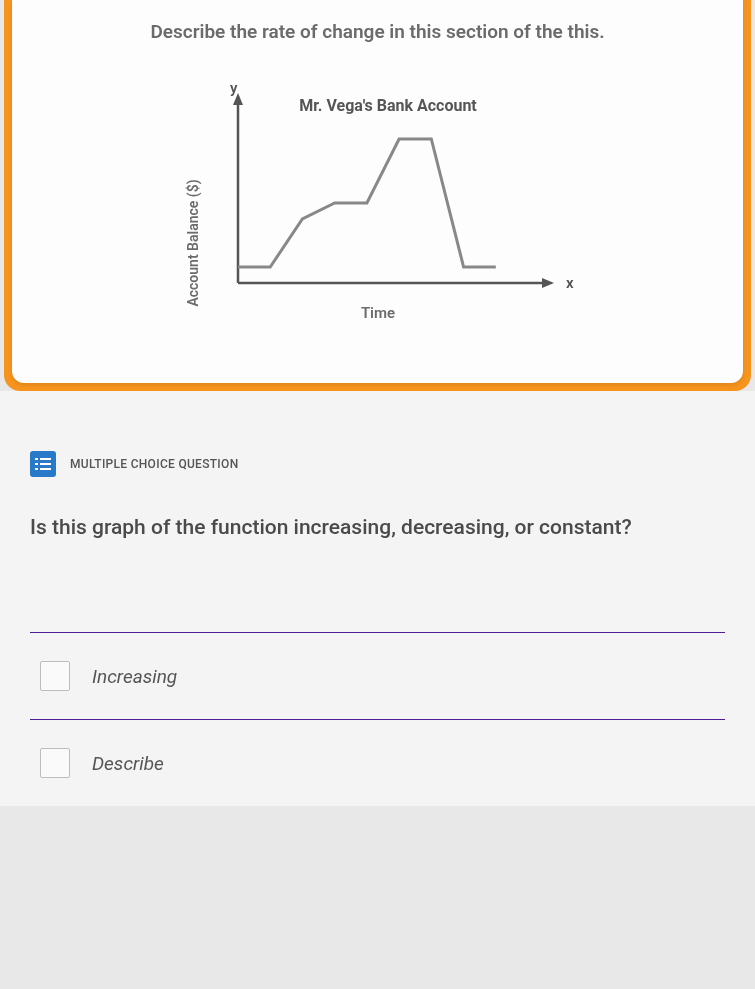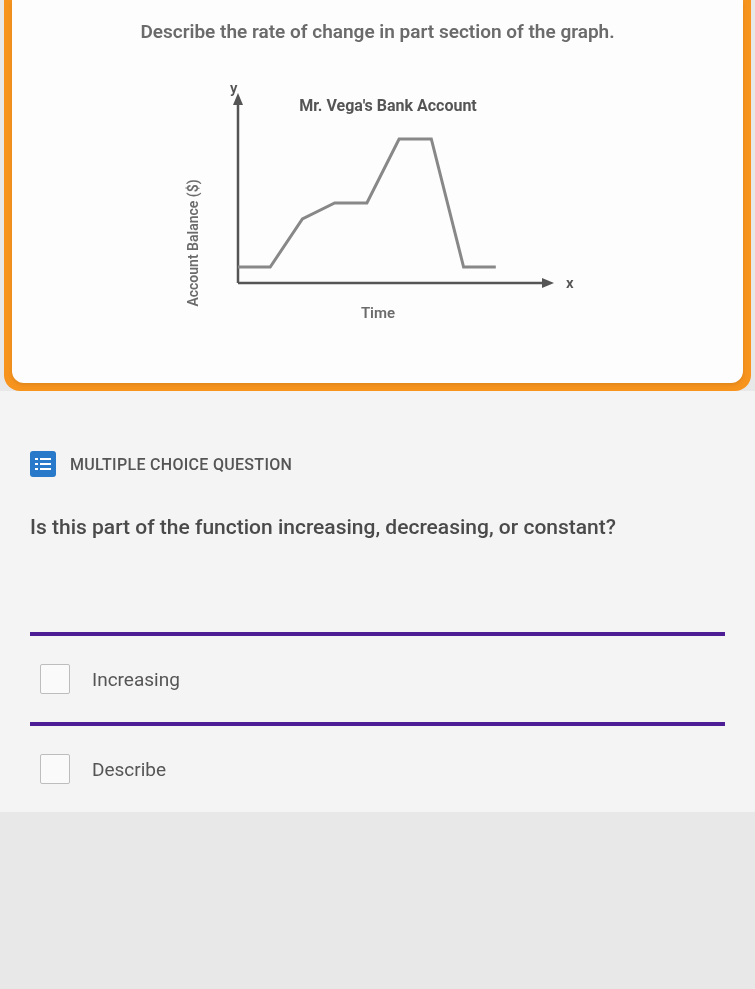--- a/index.html
+++ b/index.html
@@ -52,59 +52,60 @@
     width: 26px;
     height: 26px;
     background: #2879c9;
     border-radius: 3px;
     display: flex;
     align-items: center;
     justify-content: center;
   }
   .mc-icon svg { display:block; }
   .mc-heading {
-    font-size: 16px;
+    font-size: 12px;
     font-weight: 500;
     color: #555;
     letter-spacing: 0.3px;
   }
   .mc-question {
     font-size: 21px;
     color: #4a4a4a;
     font-weight: 500;
     margin-bottom: 90px;
     line-height: 1.4;
   }
   .option {
     display: flex;
     align-items: center;
     gap: 22px;
     padding: 28px 10px;
-    border-top: 4px solid #4c1d95;
+    border-top: 1px solid #4c1d95;
     cursor: pointer;
+    font-style: italic;
   }
   .checkbox {
     width: 30px;
     height: 30px;
     border: 1px solid #bdbdbd;
     background: #fafafa;
     border-radius: 2px;
     flex-shrink: 0;
   }
   .option-label {
     font-size: 19px;
     color: #555;
   }
 </style>
 </head>
 <body>
 
 <div class="prompt-card-wrapper">
   <div class="prompt-card">
-    <div class="prompt-title">Describe the rate of change in part section of the graph.</div>
+    <div class="prompt-title">Describe the rate of change in this section of the this.</div>
     <div class="chart-zone">
       <svg class="chart-svg" width="420" height="260" viewBox="0 0 420 260">
 
         <text x="0" y="0" transform="translate(30,170) rotate(-90)" font-size="14" fill="#6b6b6b" font-weight="600" text-anchor="middle">Account Balance ($)</text>
 
         <text x="62" y="20" font-size="15" fill="#555" font-weight="600">y</text>
 
         <text x="220" y="38" font-size="16" fill="#555" font-weight="700" text-anchor="middle">Mr. Vega's Bank Account</text>
 
         <g stroke="#555" stroke-width="2.5" fill="none">
@@ -135,21 +136,21 @@
           <rect x="5" y="1" width="11" height="2"></rect>
           <rect x="0" y="6" width="3" height="2"></rect>
           <rect x="5" y="6" width="11" height="2"></rect>
           <rect x="0" y="11" width="3" height="2"></rect>
           <rect x="5" y="11" width="11" height="2"></rect>
         </g>
       </svg>
     </div>
     <div class="mc-heading">MULTIPLE CHOICE QUESTION</div>
   </div>
-  <div class="mc-question">Is this part of the function increasing, decreasing, or constant?</div>
+  <div class="mc-question">Is this graph of the function increasing, decreasing, or constant?</div>
 
   <div class="option">
     <div class="checkbox"></div>
     <div class="option-label">Increasing</div>
   </div>
   <div class="option">
     <div class="checkbox"></div>
     <div class="option-label">Describe</div>
   </div>
 </div>

